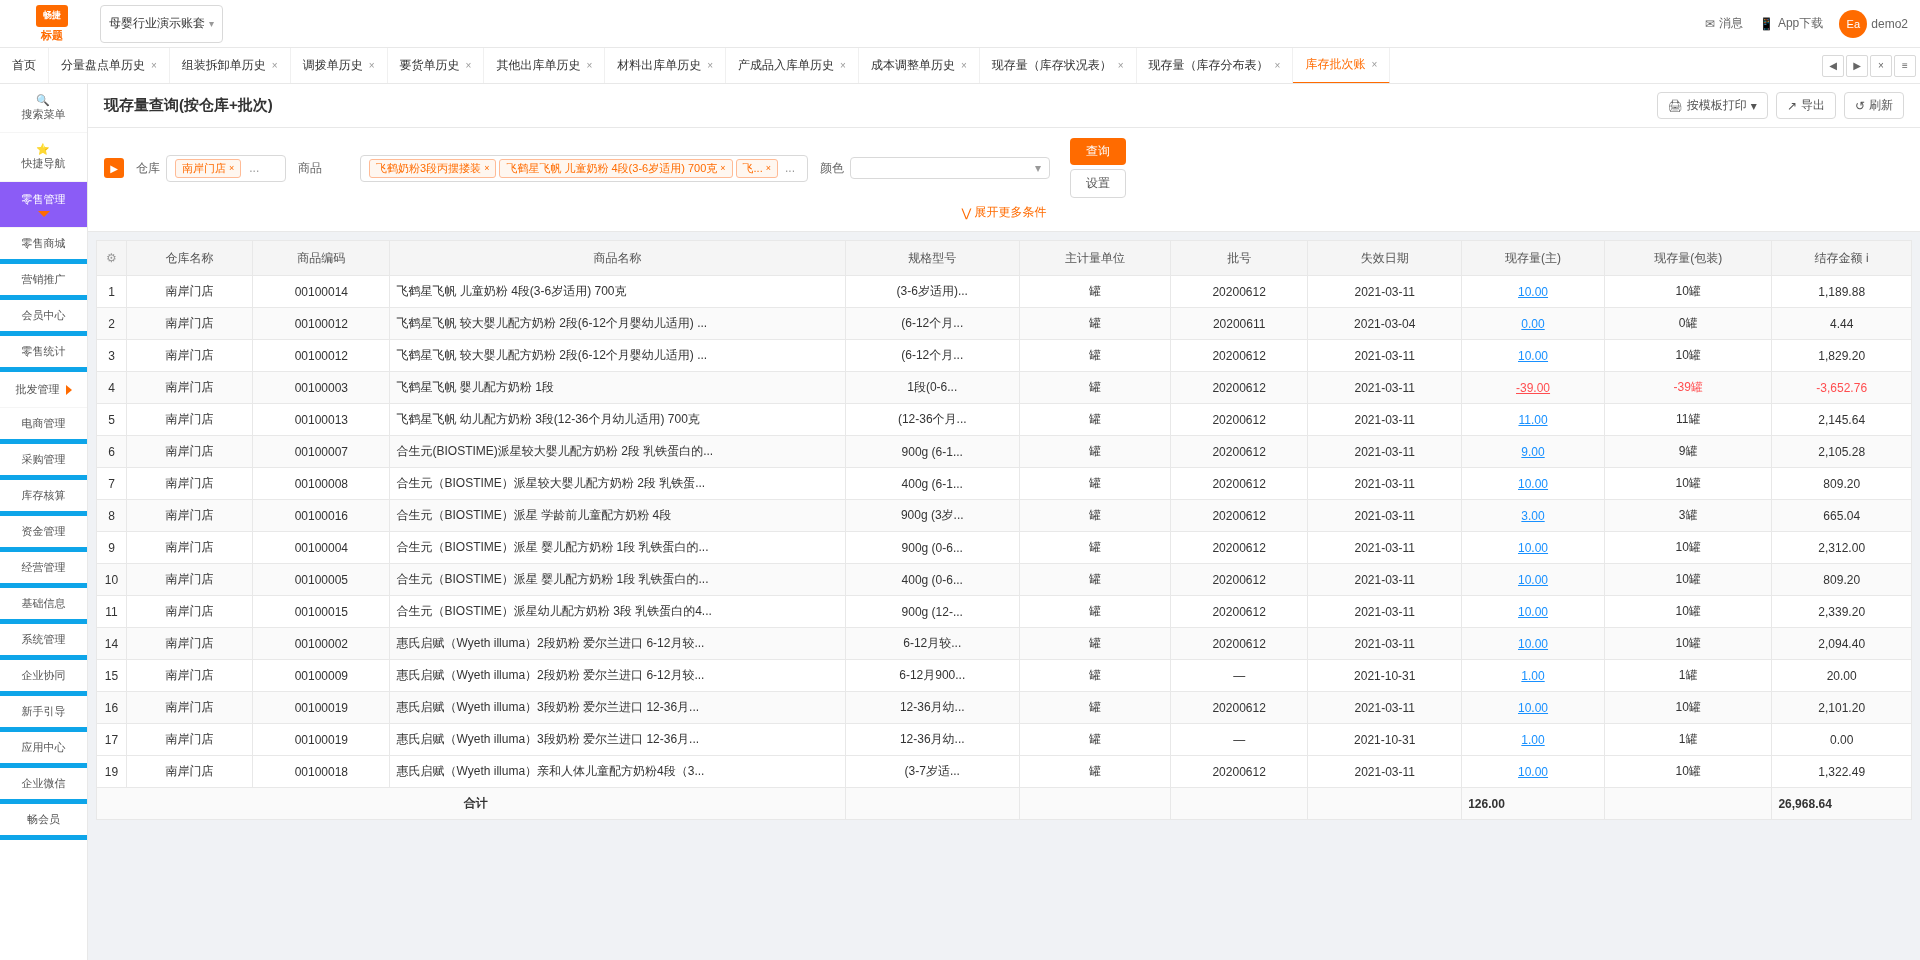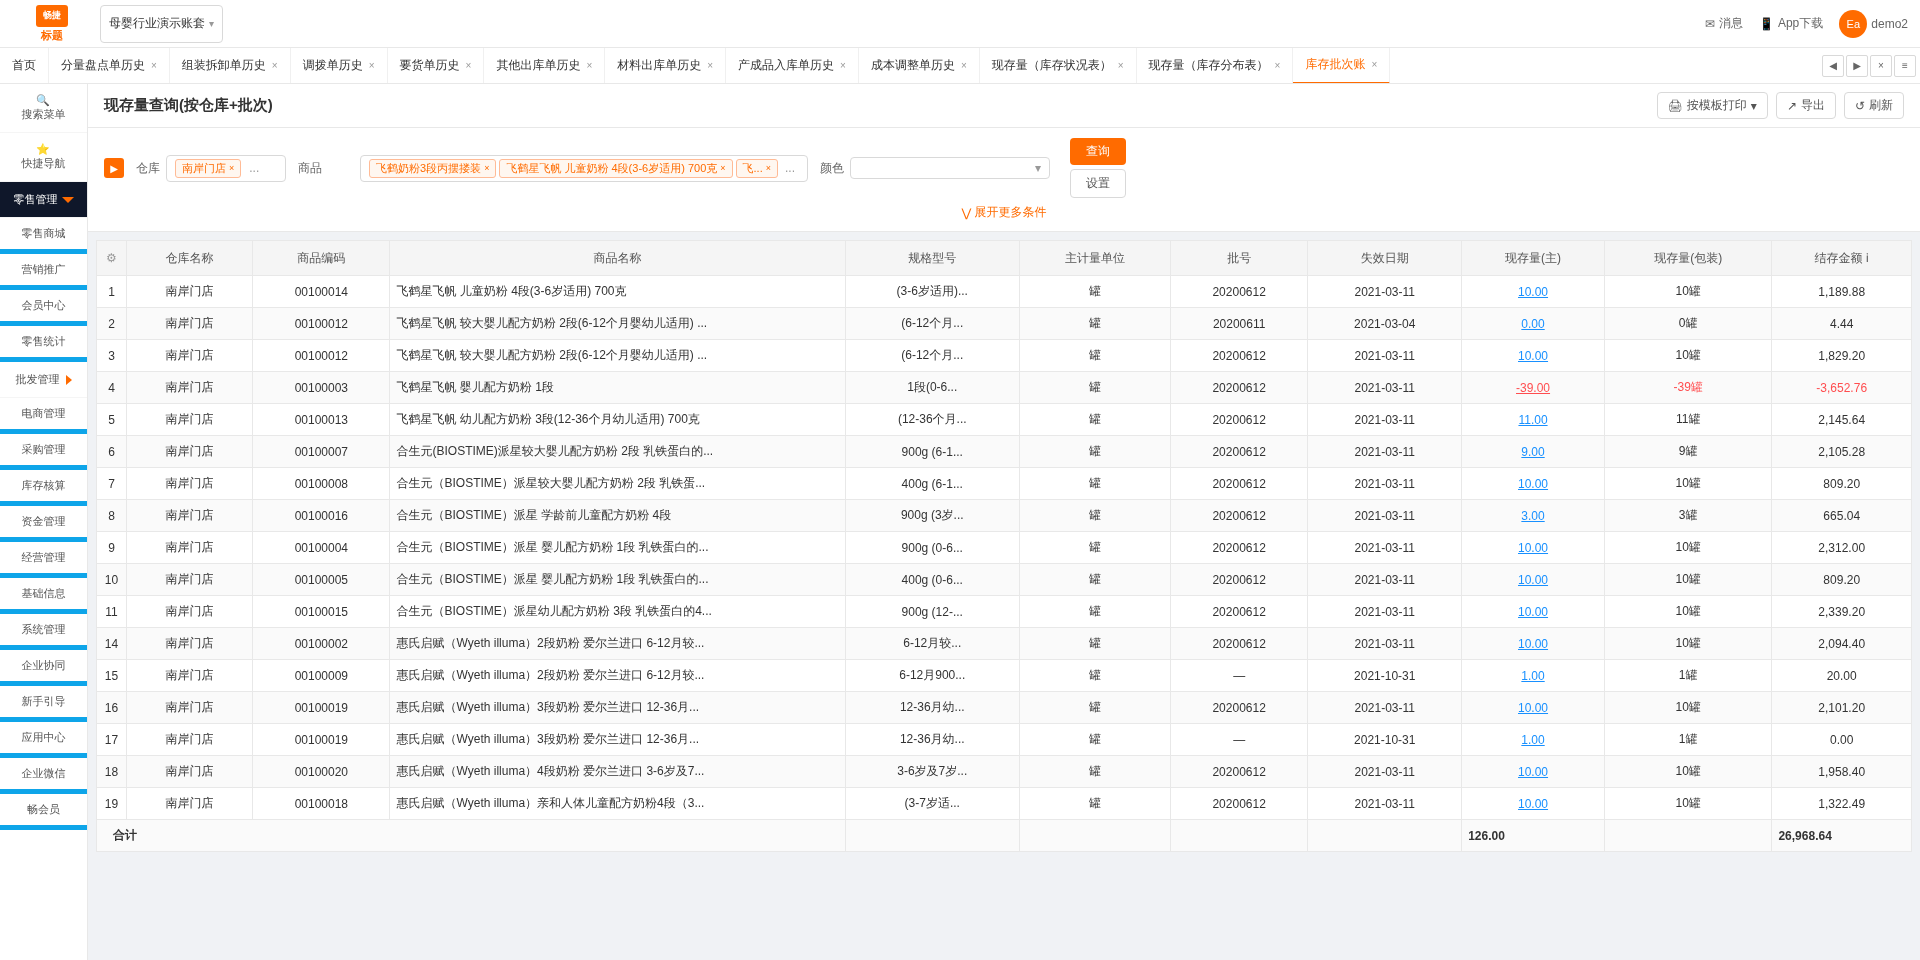--- a/index.html
+++ b/index.html
@@ -26,21 +26,21 @@
 
     
     .main-layout { display: flex; height: calc(100vh - 84px); }
 
     
     .sidebar { width: 88px; background: #fff; border-right: 1px solid #e8e8e8; display: flex; flex-direction: column; flex-shrink: 0; overflow-y: auto; }
     .sidebar-item { padding: 8px 4px; text-align: center; cursor: pointer; font-size: 11px; color: #555; border-bottom: 5px solid #0ea5e9; }
     .sidebar-search { padding: 10px 6px; text-align: center; font-size: 11px; color: #555; cursor: pointer; border-bottom: 1px solid #f5f5f5; }
     .sidebar-quick { padding: 10px 6px; text-align: center; font-size: 11px; color: #555; cursor: pointer; border-bottom: 1px solid #f5f5f5; }
     .sidebar-menu { display: flex; align-items: center; justify-content: center; gap: 4px; padding: 10px 6px; cursor: pointer; font-size: 11px; color: #555; border-bottom: 1px solid #f5f5f5; }
-    .sidebar-menu.active { background: #0f172a; color: #fff; }
+    .sidebar-menu.active { background: #8b5cf6; color: #fff; flex-direction: column; }
     .sidebar-triangle { border-left: 6px solid transparent; border-right: 6px solid transparent; border-top: 6px solid #ff6b00; display: inline-block; }
     .sidebar-triangle-right { border-top: 5px solid transparent; border-bottom: 5px solid transparent; border-left: 6px solid #ff6b00; display: inline-block; margin-left: 2px; }
 
     
     .content { flex: 1; display: flex; flex-direction: column; overflow: hidden; background: #f0f2f5; }
 
     
     .page-header { background: #fff; padding: 8px 16px; display: flex; align-items: center; justify-content: space-between; border-bottom: 1px solid #e8e8e8; }
     .page-title { font-size: 15px; font-weight: bold; color: #333; }
     .page-actions { display: flex; align-items: center; gap: 8px; }
@@ -517,50 +517,37 @@
       <td>00100019</td>
       <td class="td-left" style="max-width:220px; overflow:hidden; text-overflow:ellipsis; white-space:nowrap;" title="惠氏启赋（Wyeth illuma）3段奶粉 爱尔兰进口 12-36月...">惠氏启赋（Wyeth illuma）3段奶粉 爱尔兰进口 12-36月...</td>
       <td>12-36月幼...</td>
       <td>罐</td>
       <td>—</td>
       <td>2021-10-31</td>
       <td style=""><span class="td-link" style="">1.00</span></td>
       <td style="">1罐</td>
       <td style="">0.00</td>
     </tr>
-            <tr style="background: rgb(250, 250, 250);">
-      <td>18</td>
-      <td>南岸门店</td>
-      <td>00100020</td>
-      <td class="td-left" style="max-width:220px; overflow:hidden; text-overflow:ellipsis; white-space:nowrap;" title="惠氏启赋（Wyeth illuma）4段奶粉 爱尔兰进口 3-6岁及7...">惠氏启赋（Wyeth illuma）4段奶粉 爱尔兰进口 3-6岁及7...</td>
-      <td>3-6岁及7岁...</td>
-      <td>罐</td>
-      <td>20200612</td>
-      <td>2021-03-11</td>
-      <td style=""><span class="td-link" style="">10.00</span></td>
-      <td style="">10罐</td>
-      <td style="">1,958.40</td>
-    </tr>
             <tr style="background: rgb(255, 255, 255);">
       <td>19</td>
       <td>南岸门店</td>
       <td>00100018</td>
       <td class="td-left" style="max-width:220px; overflow:hidden; text-overflow:ellipsis; white-space:nowrap;" title="惠氏启赋（Wyeth illuma）亲和人体儿童配方奶粉4段（3...">惠氏启赋（Wyeth illuma）亲和人体儿童配方奶粉4段（3...</td>
       <td>(3-7岁适...</td>
       <td>罐</td>
       <td>20200612</td>
       <td>2021-03-11</td>
       <td style=""><span class="td-link" style="">10.00</span></td>
       <td style="">10罐</td>
       <td style="">1,322.49</td>
     </tr>
           </tbody>
         <tfoot>
           <tr class="footer-row">
-            <td colspan="4" style="text-align:left; padding-left:16px;">合计</td>
+            <td colspan="4" style="text-align:center; padding-left:16px;">合计</td>
             <td></td>
             <td></td>
             <td></td>
             <td></td>
             <td>126.00</td>
             <td></td>
             <td>26,968.64</td>
           </tr>
         </tfoot>
       </table>

